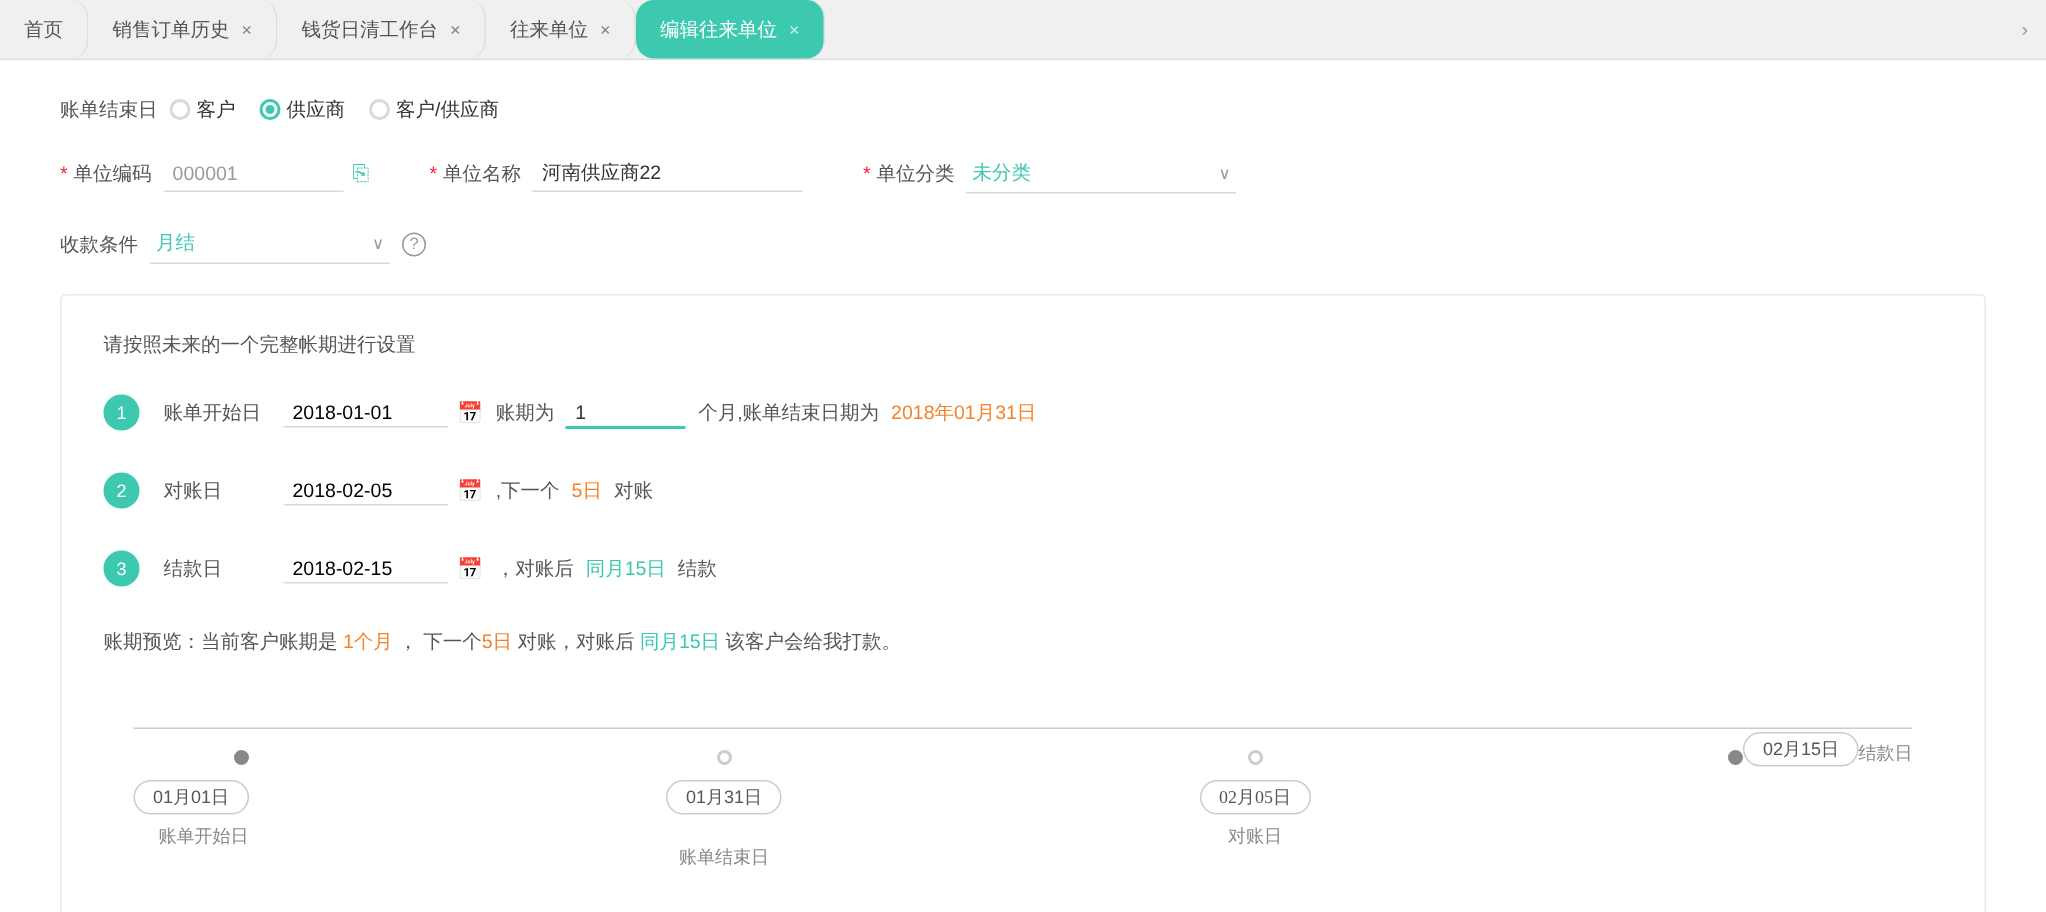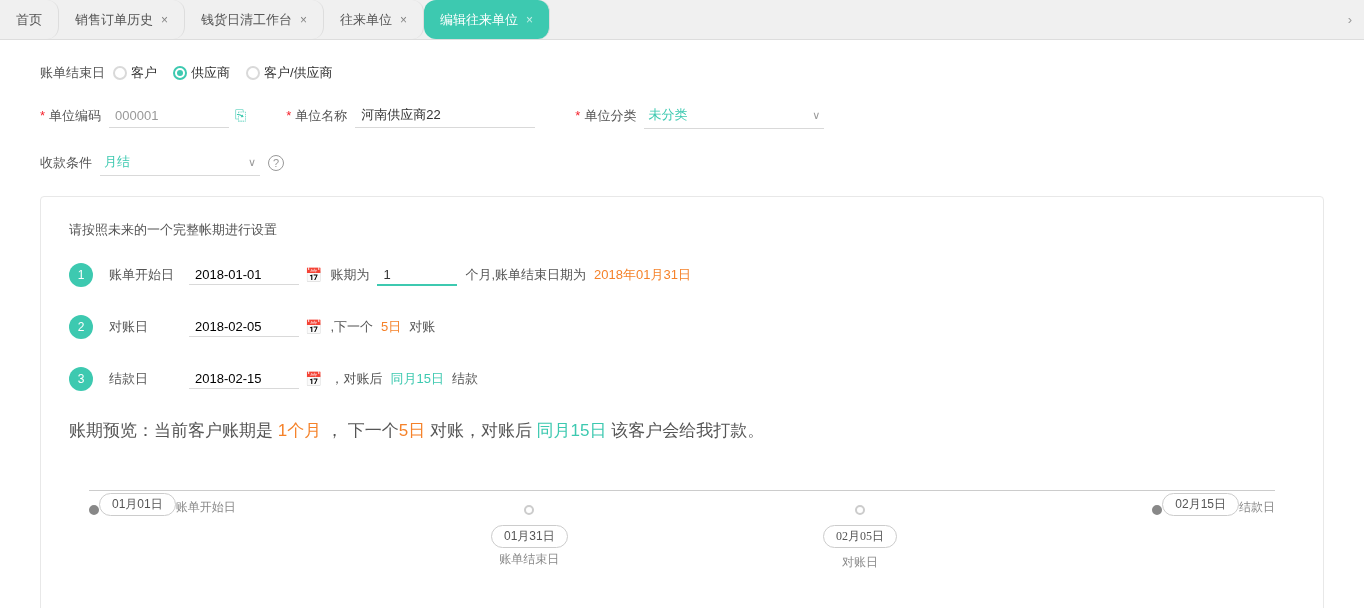--- a/index.html
+++ b/index.html
@@ -123,21 +123,21 @@
       border: none; border-bottom: 2px solid #3dc9b0;
       padding: 2px 6px; font-size: 13px; outline: none;
       width: 80px; background: transparent; color: #333;
     }
     .highlight-orange { color: #f5822a; }
     .highlight-cyan { color: #3dc9b0; }
 
     
     .preview-section { margin-top: 8px; }
     .preview-text {
-      font-size: 17px; color: #555; margin-bottom: 28px;
+      font-size: 13px; color: #555; margin-bottom: 28px;
     }
   </style>
 </head>
 <body>
 
 <div class="tab-bar">
   <div class="tab">
     <span>首页</span>
   </div>
   <div class="tab">
@@ -258,29 +258,29 @@
         <span>下一个</span><span class="highlight-orange">5日</span>
         <span>对账，对账后</span>
         <span class="highlight-cyan">同月15日</span>
         <span>该客户会给我打款。</span>
       </div>
 
       <div style="position:relative; padding: 20px 0 40px 0;">
         <div style="position:absolute; top:20px; left:20px; right:20px; height:1px; background:#ccc;"></div>
         <div style="display:flex; align-items:flex-start; justify-content:space-between; position:relative; padding: 0 20px;">
 
-          <div style="display:flex;flex-direction:row;align-items:center;z-index:1;">
+          <div style="display:flex;flex-direction:column;align-items:flex-end;z-index:1;">
             <div style="width:10px;height:10px;border-radius:50%;background:#888;border:2px solid #888;margin-bottom:10px;margin-top:15px;"></div>
             <div style="border:1px solid #ccc;border-radius:12px;padding:2px 12px;font-size:12px;color:#555;background:#fff;margin-bottom:6px;">01月01日</div>
             <div style="font-size:12px;color:#888;">账单开始日</div>
           </div>
 
           <div style="display:flex;flex-direction:column;align-items:center;z-index:1;">
             <div style="width:10px;height:10px;border-radius:50%;background:#fff;border:2px solid #ccc;margin-bottom:10px;margin-top:15px;"></div>
-            <div style="border:1px solid #ccc;border-radius:12px;padding:2px 12px;font-size:12px;color:#555;background:#fff;margin-bottom:3px;">01月31日</div>
+            <div style="border:1px solid #ccc;border-radius:12px;padding:2px 12px;font-size:12px;color:#555;background:#fff;margin-bottom:20px;">01月31日</div>
             <div style="font-size:12px;color:#888;">账单结束日</div>
           </div>
 
           <div style="display:flex;flex-direction:column;align-items:center;z-index:1;">
             <div style="width:10px;height:10px;border-radius:50%;background:#fff;border:2px solid #ccc;margin-bottom:10px;margin-top:15px;"></div>
             <div style="border:1px solid #ccc;border-radius:12px;padding:2px 12px;font-size:12px;color:#555;background:#fff;margin-bottom:6px;font-family:Liberation Serif, serif;">02月05日</div>
             <div style="font-size:12px;color:#888;">对账日</div>
           </div>
 
           <div style="display:flex;flex-direction:row;align-items:center;z-index:1;">

